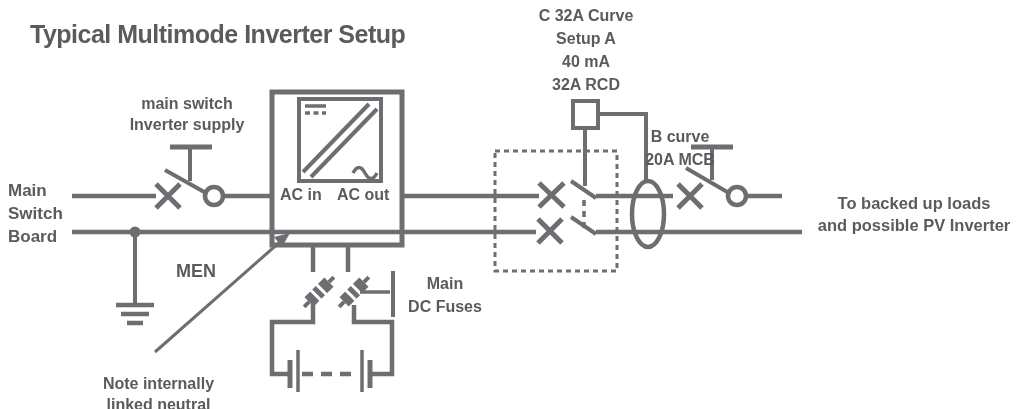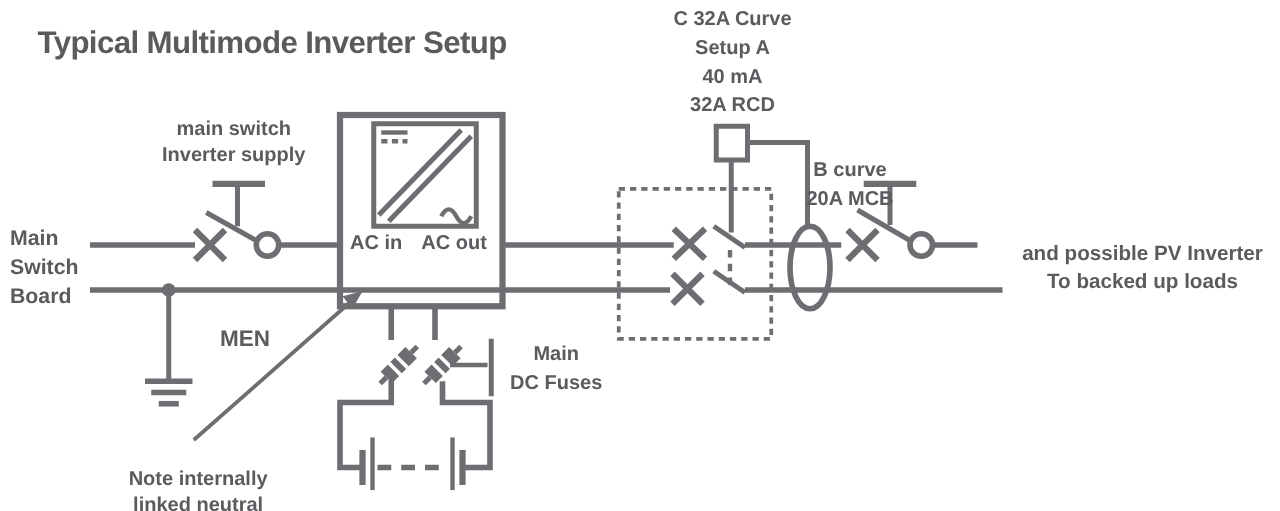--- a/index.html
+++ b/index.html
@@ -139,17 +139,17 @@
     <div>40 mA</div>
     <div>32A RCD</div>
   </div>
 
   <div class="lbl mcb center">
     <div>B curve</div>
     <div>20A MCB</div>
   </div>
 
   <div class="lbl loads center">
+    <div>To backed up loads</div>
     <div>and possible PV Inverter</div>
-    <div>To backed up loads</div>
   </div>
 
 </div>
 
 </body></html>

